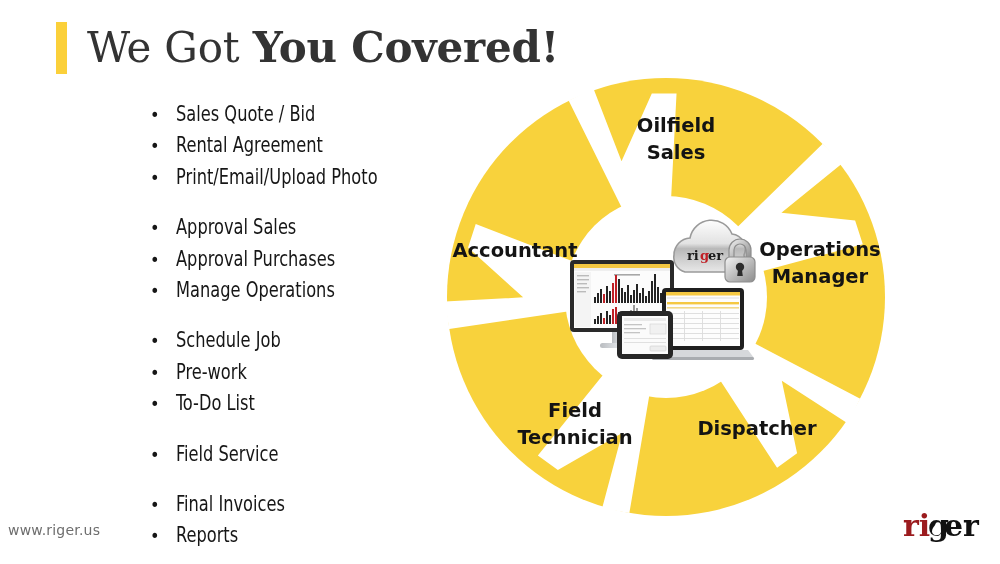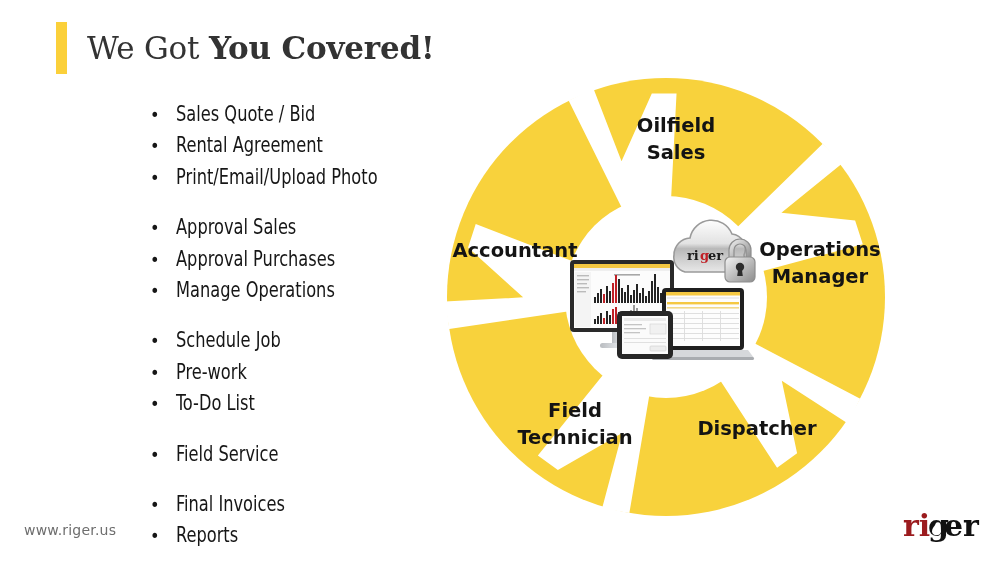--- a/index.html
+++ b/index.html
@@ -35,21 +35,21 @@
   }
   #title-accent-bar {
     width: 11px;
     height: 52px;
     background: #FBD03A;
     margin-right: 20px;
     flex: none;
   }
   #page-title {
     font-family: "DejaVu Serif", "Liberation Serif", serif;
-    font-size: 31px;
+    font-size: 42px;
     line-height: 1;
     color: #333333;
     white-space: nowrap;
     letter-spacing: -0.2px;
   }
   #page-title .light { font-weight: 400; }
   #page-title .bold  { font-weight: 700; }
 
   
   #feature-list {
@@ -107,21 +107,21 @@
     position: absolute;
     left: 566px;
     top: 205px;
     width: 200px;
     height: 175px;
   }
 
   
   #footer-url {
     position: absolute;
-    left: 24px;
+    left: 8px;
     top: 522px;
     font-size: 14px;
     color: #6e6e6e;
     font-family: "DejaVu Sans", "Liberation Sans", sans-serif;
     letter-spacing: 0.2px;
   }
   #footer-logo {
     position: absolute;
     left: 903px;
     top: 506px;

